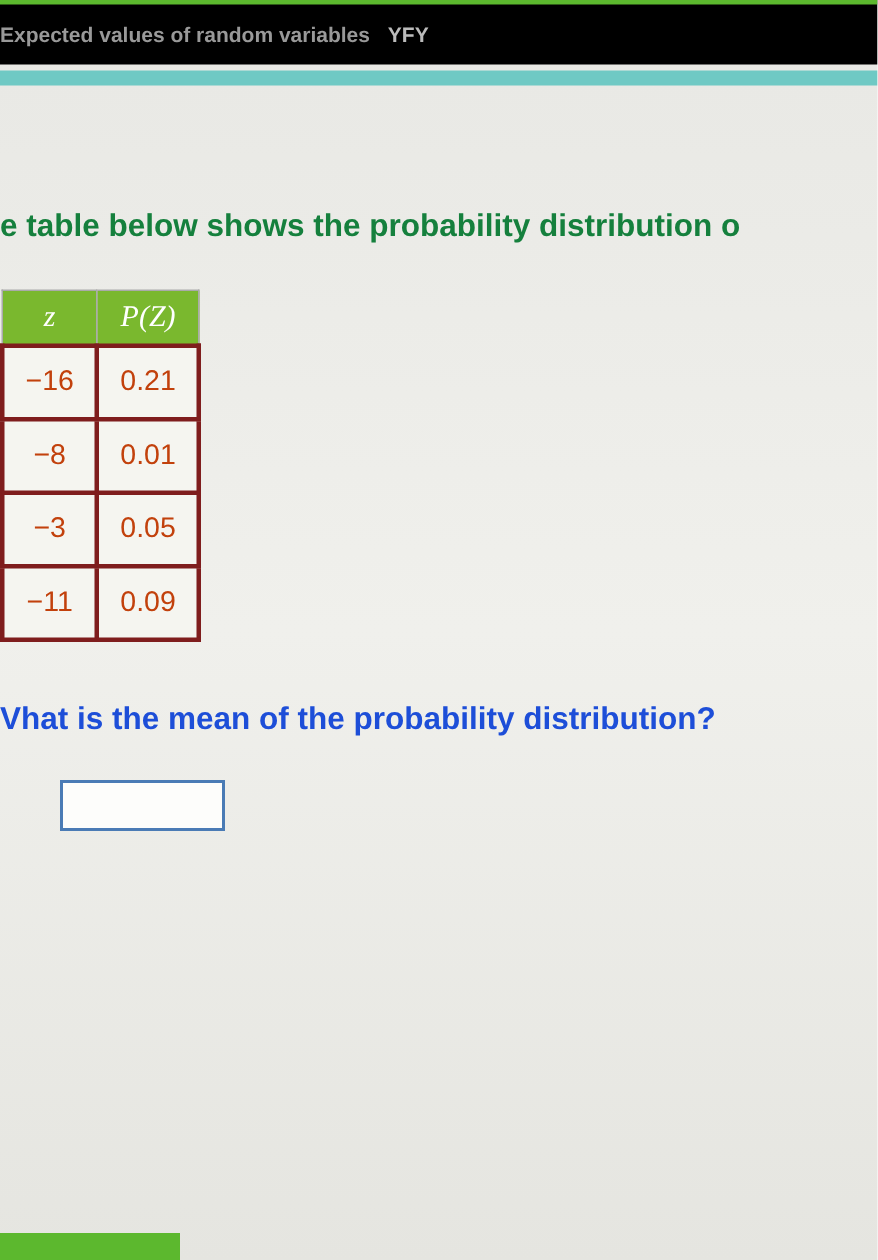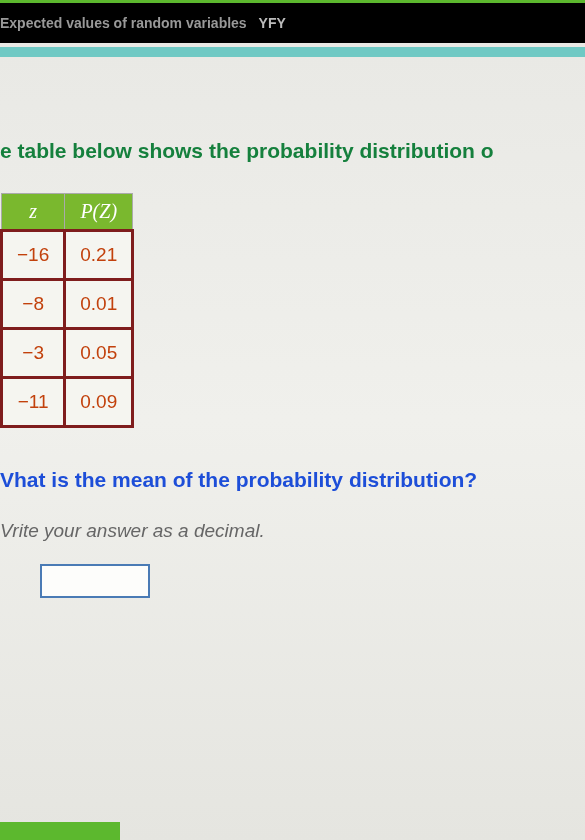--- a/index.html
+++ b/index.html
@@ -140,18 +140,17 @@
           <td>0.05</td>
         </tr>
         <tr>
           <td>−11</td>
           <td>0.09</td>
         </tr>
       </tbody>
   </table>
 
   <div class="question">Vhat is the mean of the probability distribution?</div>
-  <div class="instruction">Vrite your answer as a decimal.</div>
 
   <input type="text" class="answer-input" value="" style="">
 </div>
 
 <div class="submit-stub"></div>
 
 </body></html>

